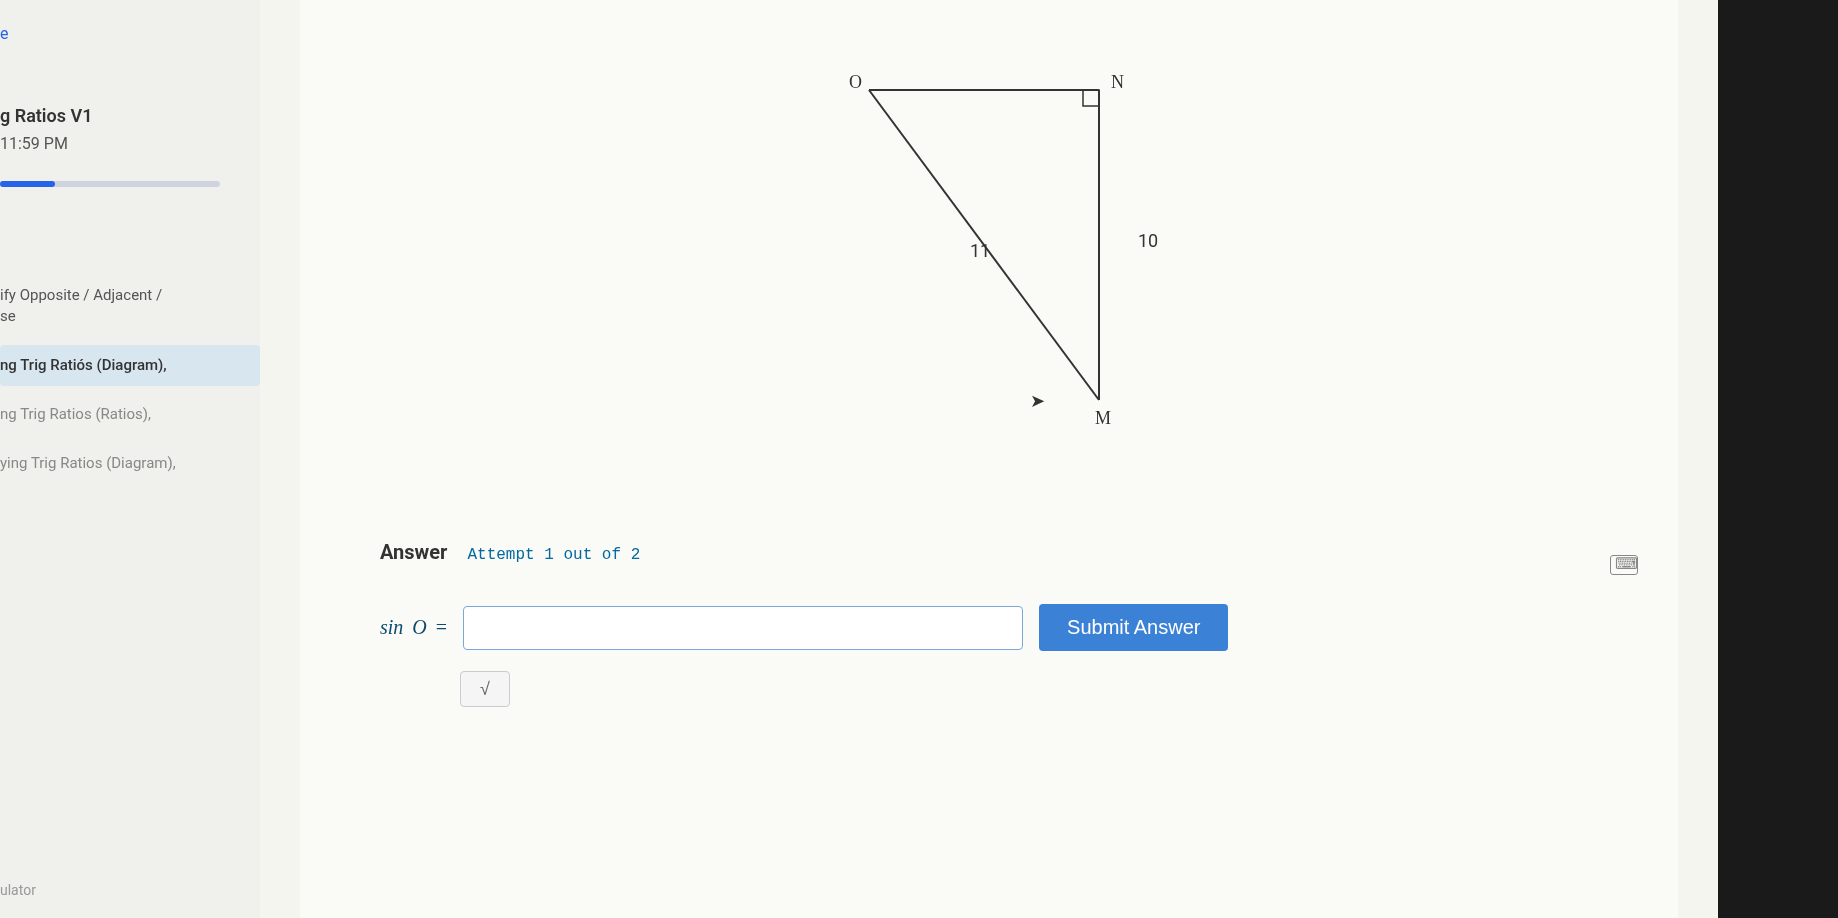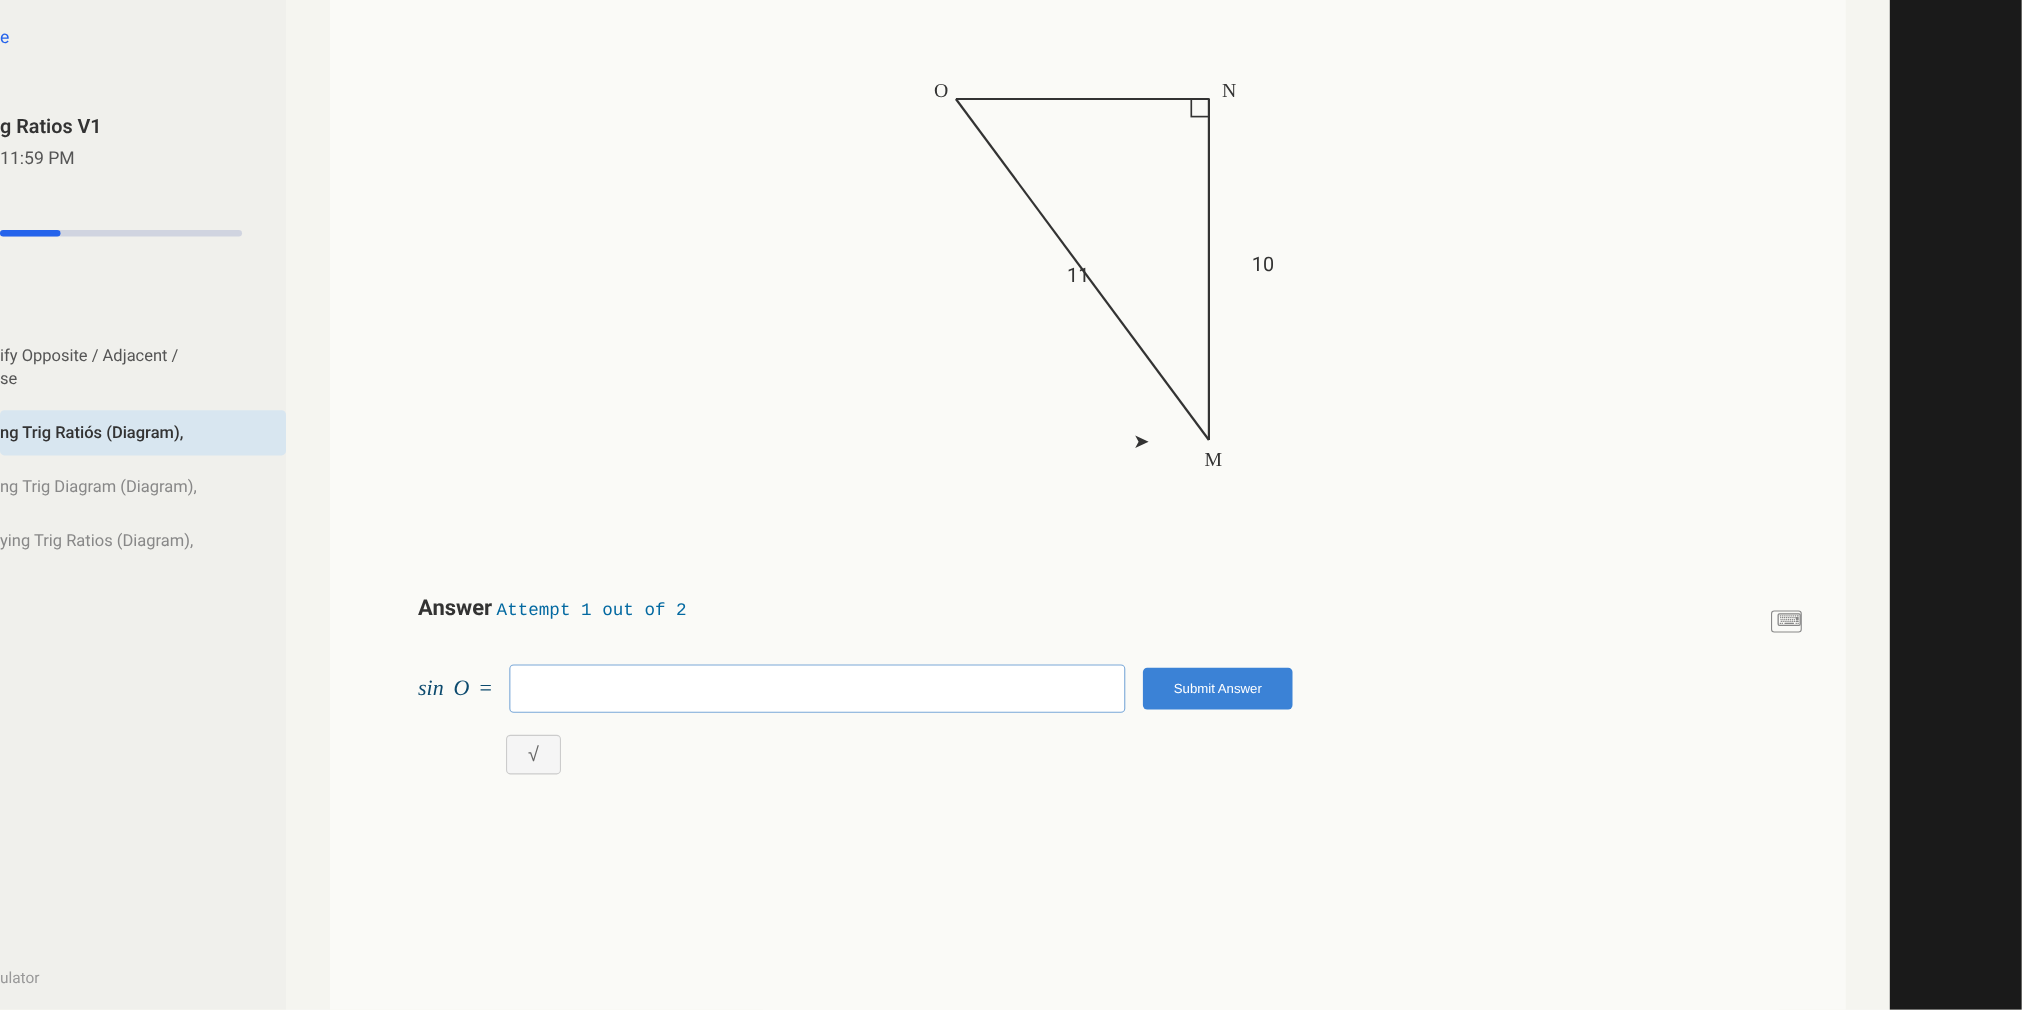--- a/index.html
+++ b/index.html
@@ -27,21 +27,21 @@
     }
     .assignment-title {
       font-size: 18px;
       font-weight: 600;
       color: #333;
       margin-top: 50px;
     }
     .due-time {
       font-size: 16px;
       color: #555;
-      margin-bottom: 48px;
+      margin-bottom: 20px;
     }
     .progress-bar {
       width: 220px;
       height: 6px;
       background: #d0d4e0;
       border-radius: 3px;
       margin-bottom: 80px;
       position: relative;
     }
     .progress-fill {
@@ -102,21 +102,21 @@
       font-size: 18px;
       color: #333;
       margin-left: 21px;
     }
     .answer-section {
       margin-top: 100px;
     }
     .answer-header {
       display: flex;
       align-items: baseline;
-      gap: 4px;
+      gap: 20px;
       margin-bottom: 40px;
     }
     .answer-label {
       font-size: 20px;
       font-weight: 700;
       color: #333;
     }
     .attempt-text {
       font-size: 16px;
       color: #0369a1;
@@ -144,21 +144,21 @@
       border-radius: 4px;
       padding: 0 12px;
       font-size: 16px;
       background: #fff;
     }
     .submit-btn {
       background: #3b82d6;
       color: #fff;
       border: none;
       padding: 12px 28px;
-      font-size: 12px;
+      font-size: 20px;
       border-radius: 4px;
       cursor: pointer;
     }
     .sqrt-btn {
       margin-top: 20px;
       margin-left: 80px;
       width: 50px;
       height: 36px;
       border: 1px solid #ccc;
       background: #f5f5f5;
@@ -204,21 +204,21 @@
 <div class="sidebar">
   <div class="sidebar-link">e</div>
   <div class="assignment-title">g Ratios V1</div>
   <div class="due-time">11:59 PM</div>
   <div class="progress-bar">
     <div class="progress-fill"></div>
   </div>
   <div class="nav-item" style="white-space: pre-line;">ify Opposite / Adjacent /
 se</div>
   <div class="nav-item active">ng Trig Ratiós (Diagram),</div>
-  <div class="nav-item faded">ng Trig Diagram (Diagram),</div>
+  <div class="nav-item faded">ng Trig Ratios (Ratios),</div>
   <div class="nav-item faded">ying Trig Ratios (Diagram),</div>
   <div class="calculator-link">ulator</div>
 </div>
 
 <div class="main">
   <div class="triangle-area">
     <svg class="triangle-svg" viewBox="0 0 400 380">
       <line x1="80" y1="30" x2="310" y2="30" stroke="#333" stroke-width="2"></line>
       <line x1="310" y1="30" x2="310" y2="340" stroke="#333" stroke-width="2"></line>
       <line x1="80" y1="30" x2="310" y2="340" stroke="#333" stroke-width="2"></line>

